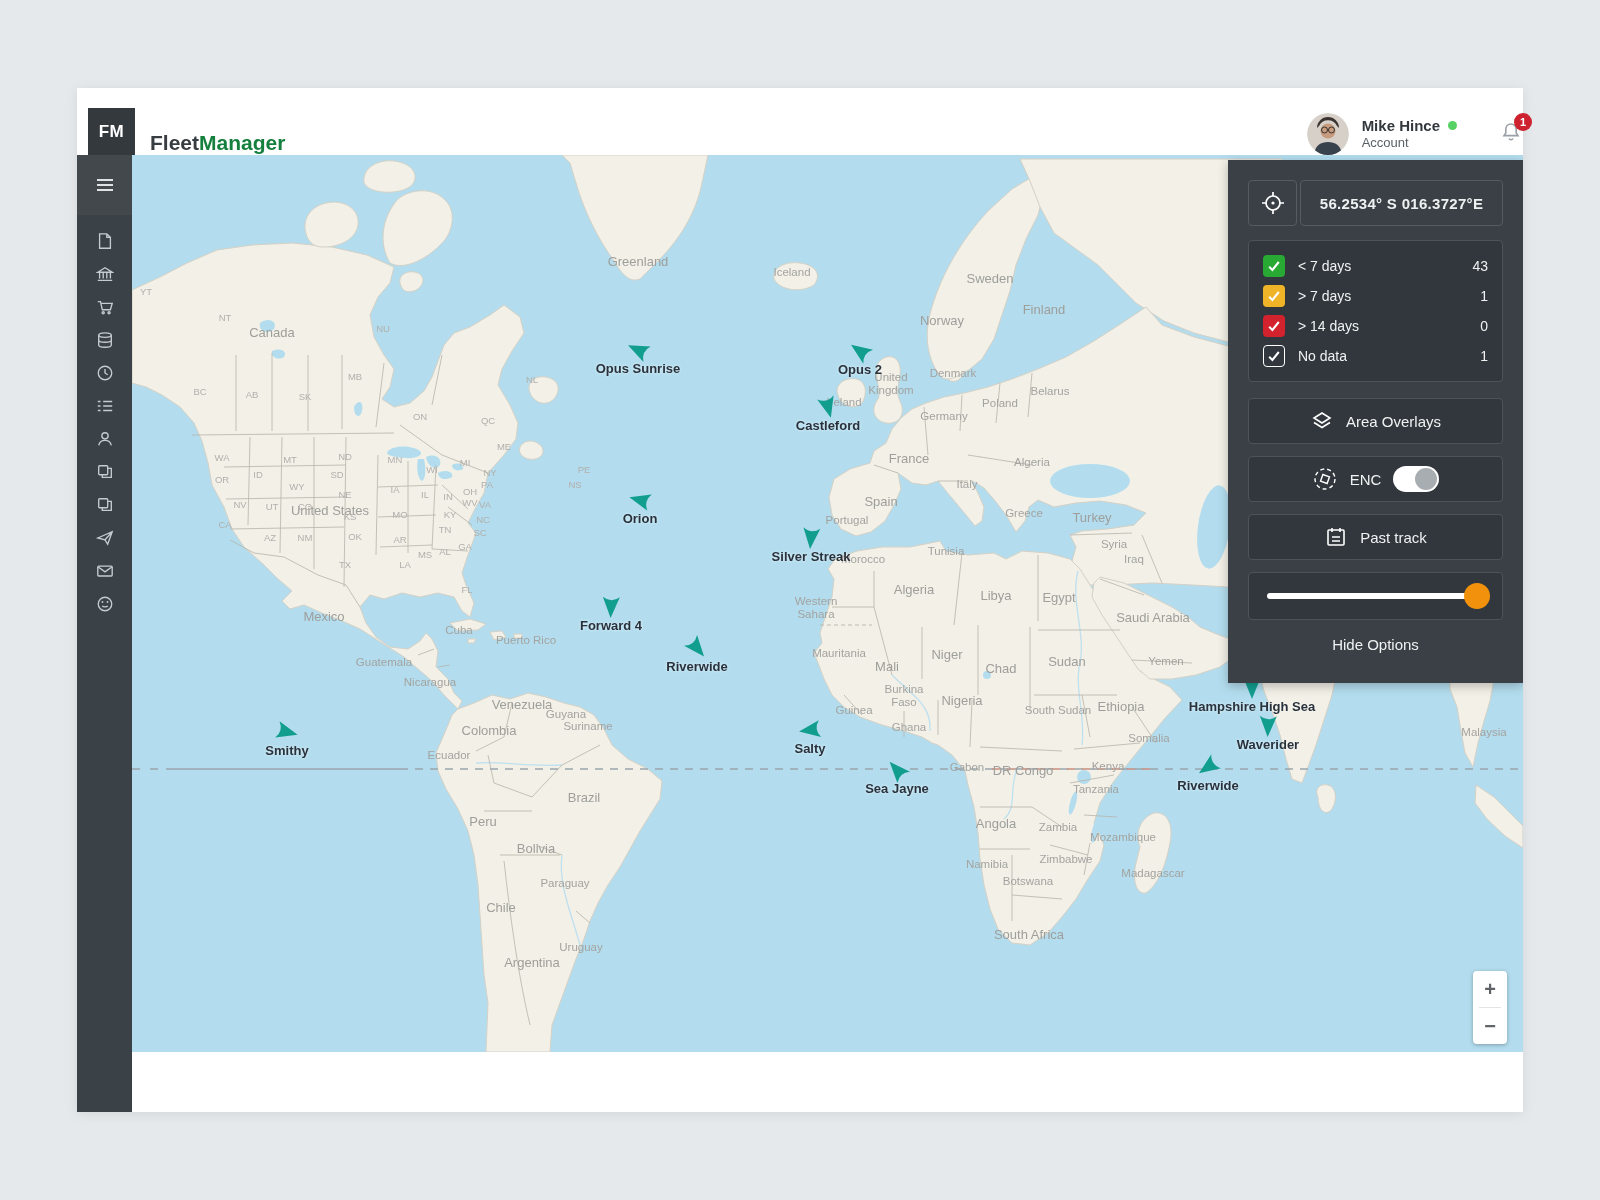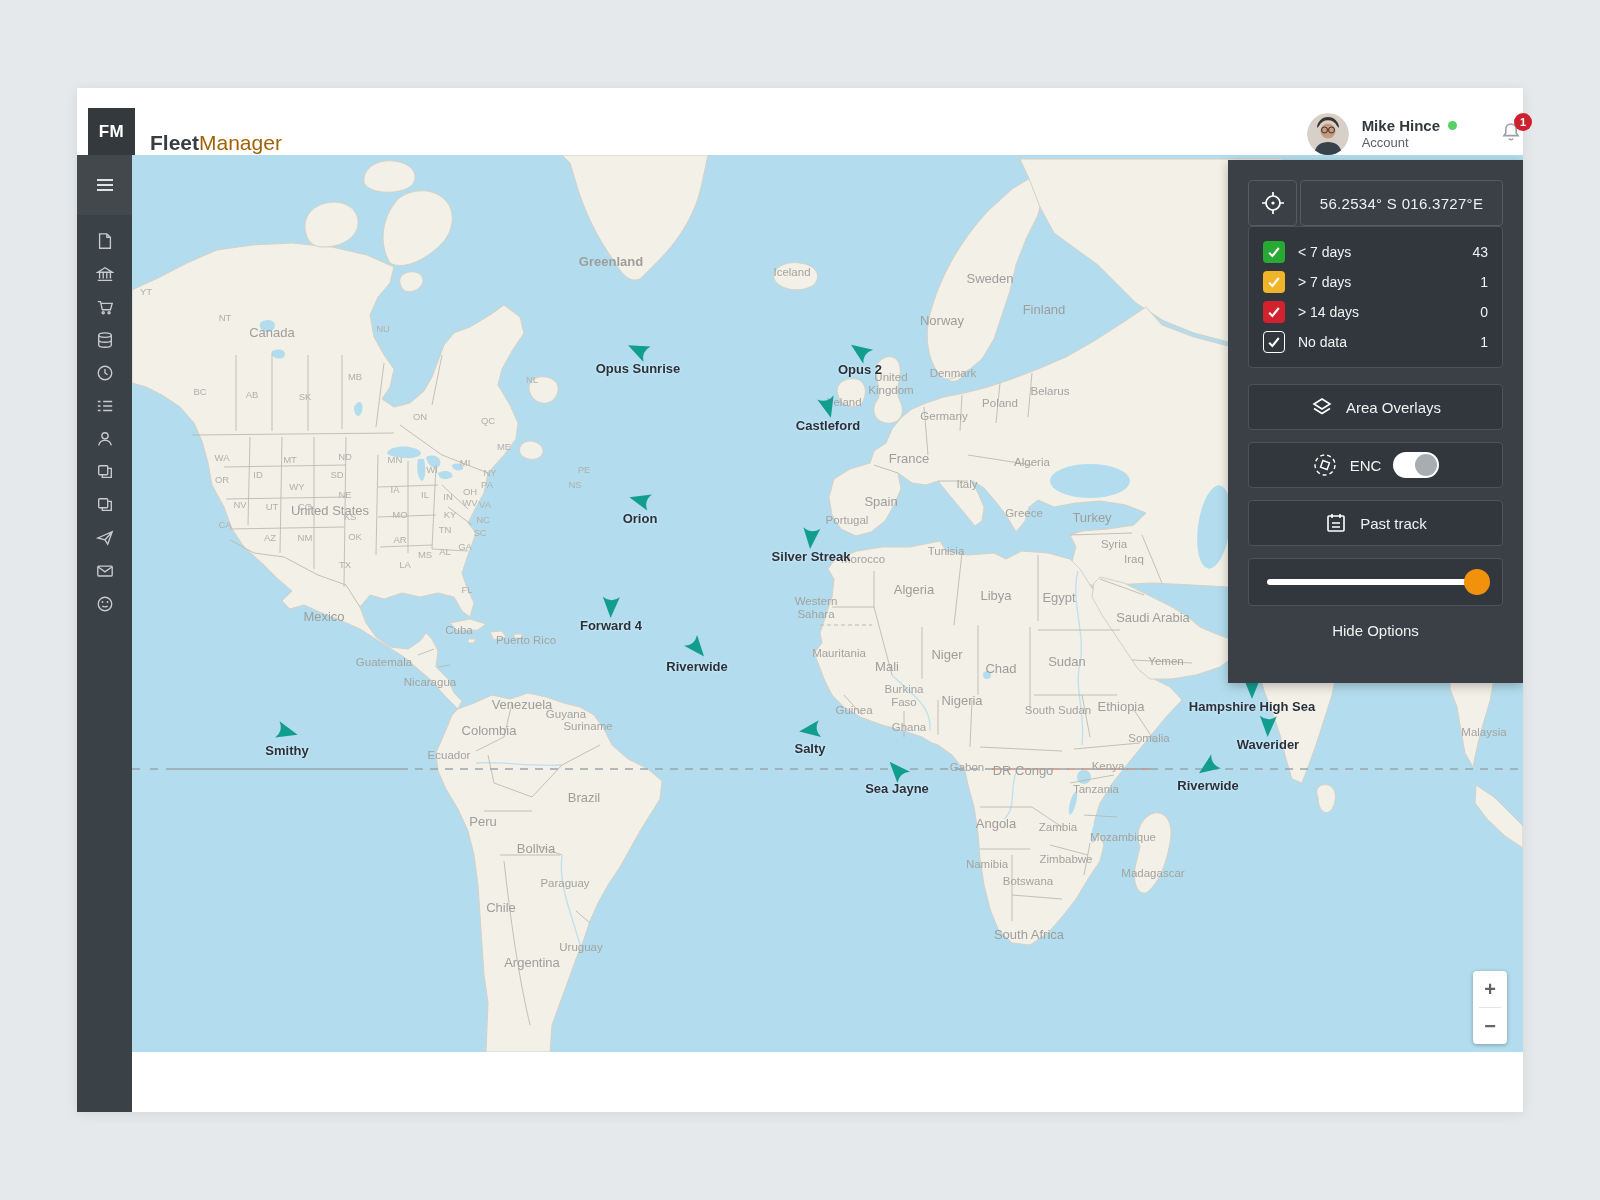--- a/index.html
+++ b/index.html
@@ -5,21 +5,21 @@
   html,body{margin:0;padding:0;width:1600px;height:1200px;background:#e5e9ec;overflow:hidden;
     font-family:"Liberation Sans",sans-serif;}
   *{box-sizing:border-box;}
   .app{position:absolute;left:77px;top:88px;width:1446px;height:1024px;background:#fff;
     box-shadow:0 2px 12px rgba(0,0,0,.08);}
   
   .header{height:67px;background:#fff;display:flex;align-items:flex-end;position:relative;}
   .logo{width:47px;height:47px;background:#34393e;color:#fff;font-weight:bold;font-size:17px;
     display:flex;align-items:center;justify-content:center;margin-left:11px;letter-spacing:.5px;}
   .brand{margin-left:15px;font-size:21px;color:#383d42;}
-  .brand .bold{font-weight:700}.brand .reg{font-weight:400;color:#a16207}
+  .brand .bold{font-weight:700}.brand .reg{font-weight:700;color:#15803d}
   .header-right{margin-left:auto;display:flex;align-items:center;}
   .avatar{width:42px;height:42px;border-radius:50%;overflow:hidden;flex:0 0 auto;}
   .user-block{margin-left:13px;line-height:1.25;}
   .user-name-row{display:flex;align-items:center;font-size:15px;font-weight:700;color:#33383d;}
   .presence{width:9px;height:9px;border-radius:50%;background:#57d163;margin-left:8px;}
   .user-sub{font-size:13px;color:#5a6065;}
   .bell-wrap{position:relative;margin-left:42px;color:#9aa0a6;}
   .badge{position:absolute;top:-7px;right:-9px;min-width:18px;height:18px;border-radius:9px;
     background:#ce2130;color:#fff;font-size:11px;font-weight:700;display:flex;align-items:center;
     justify-content:center;padding:0 4px;}
@@ -43,21 +43,21 @@
   .vessel-label{position:absolute;transform:translate(-50%,0);font-size:13px;font-weight:700;
     color:#29323c;white-space:nowrap;z-index:2;text-shadow:0 0 3px rgba(255,255,255,.65);}
   .maplabel{position:absolute;transform:translate(-50%,-50%);color:#9e9e9b;white-space:pre;
     text-align:center;z-index:1;line-height:1.15;}
   .maplabel.s13{font-size:13px;}
   .maplabel.s11{font-size:11.5px;color:#a3a3a0;}
   .maplabel.s9{font-size:9.5px;color:#b1b0ad;}
   
   .options-panel{position:absolute;top:5px;right:0;width:295px;height:523px;background:#3a4045;
     z-index:5;padding:20px;box-shadow:0 3px 10px rgba(0,0,0,.25);}
-  .row1{display:flex;gap:3px;}
+  .row1{display:flex;gap:3px;margin-bottom:14px;font-weight:bold;}
   .locate-btn{width:49px;height:46px;border:1px solid #565b60;border-radius:4px;display:flex;
     align-items:center;justify-content:center;color:#fff;}
   .coord-box{flex:1;height:46px;border:1px solid #565b60;border-radius:4px;color:#eef1f2;
     font-size:15px;display:flex;align-items:center;justify-content:center;letter-spacing:.3px;}
   .filter-box{background:#31373c;border:1px solid #4d5358;border-radius:4px;padding:10px 14px;margin-bottom:16px;}
   .filter-row{display:flex;align-items:center;height:30px;color:#f0f2f3;font-size:14px;}
   .cbx{width:22px;height:22px;border-radius:4px;margin-right:13px;display:flex;align-items:center;
     justify-content:center;flex:0 0 auto;}
   .cbx.nodata{border:1.5px solid #fff;background:transparent;}
   .count{margin-left:auto;font-size:14px;}
@@ -328,21 +328,21 @@
           </g>
 
           <g fill="none" stroke="#9aa5ad" stroke-width="1.4">
             <path d="M0,614 h8 M18,614 h8 M34,614 H268"></path>
             <path d="M268,614 H1391" stroke-dasharray="8 7"></path>
           </g>
           <path d="M860,614 H1018" fill="none" stroke="#c98d7d" stroke-width="1.4" stroke-dasharray="8 7"></path>
         </svg>
 
         <div id="label-layer">
-            <div class="maplabel s13" style="left: 479px; top: 107px; font-weight: bold;">Greenland</div>
+            <div class="maplabel s13" style="left: 506px; top: 107px;">Greenland</div>
             <div class="maplabel s13" style="left: 140px; top: 178px;">Canada</div>
             <div class="maplabel s13" style="left: 198px; top: 356px;">United States</div>
             <div class="maplabel s13" style="left: 192px; top: 462px;">Mexico</div>
             <div class="maplabel s13" style="left: 390px; top: 550px;">Venezuela</div>
             <div class="maplabel s13" style="left: 357px; top: 576px;">Colombia</div>
             <div class="maplabel s13" style="left: 452px; top: 643px;">Brazil</div>
             <div class="maplabel s13" style="left: 351px; top: 667px;">Peru</div>
             <div class="maplabel s13" style="left: 404px; top: 694px;">Bolivia</div>
             <div class="maplabel s13" style="left: 369px; top: 753px;">Chile</div>
             <div class="maplabel s13" style="left: 400px; top: 808px;">Argentina</div>

